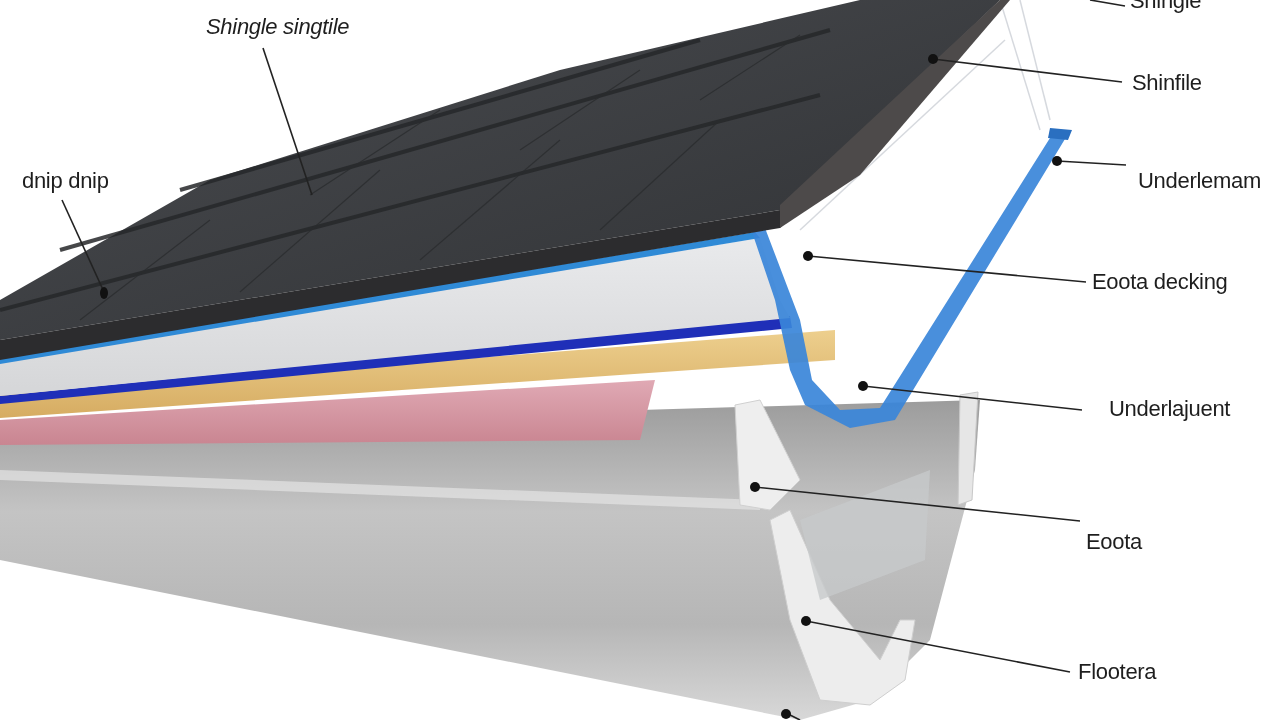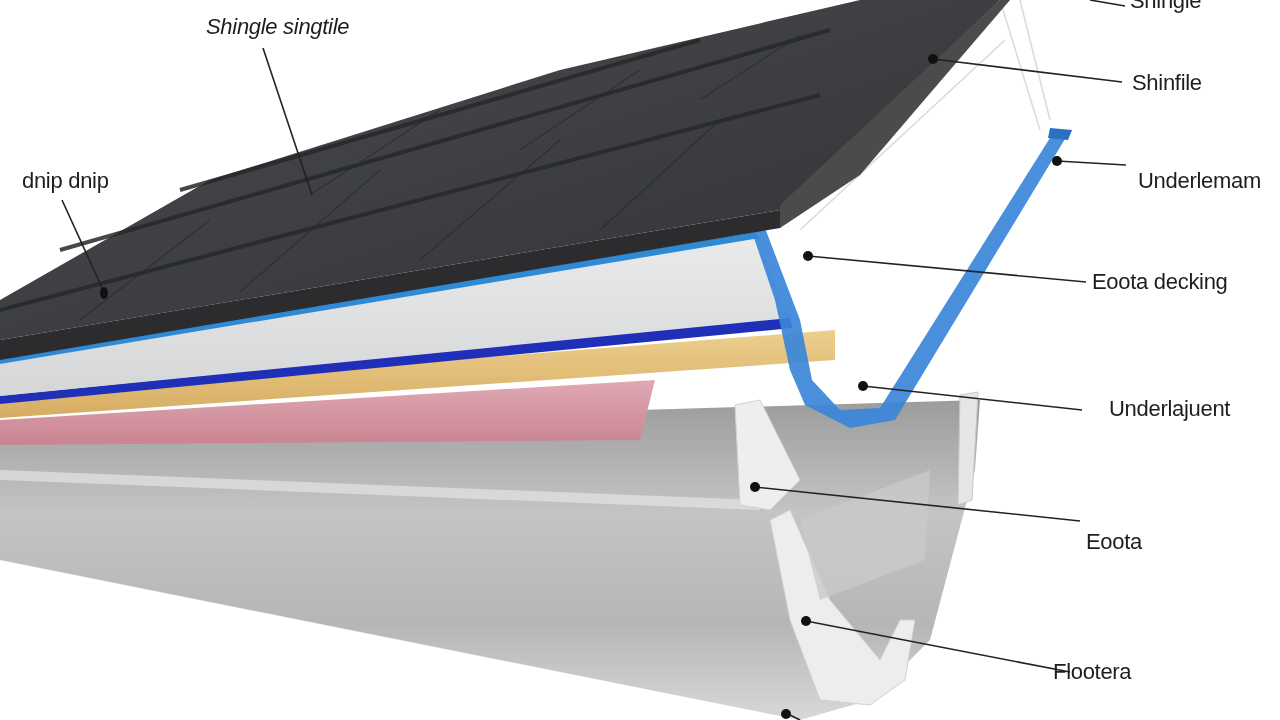--- a/index.html
+++ b/index.html
@@ -113,13 +113,13 @@
 </svg>
 
 <div class="label" style="left:206px; top:14px;font-style:italic;">Shingle singtile</div>
 <div class="label" style="left:22px; top:168px;">dnip dnip</div>
 <div class="label" style="left:1130px; top:-12px;">Shingle</div>
 <div class="label" style="left:1132px; top:70px;text-align:right;">Shinfile</div>
 <div class="label" style="left:1138px; top:151px;margin-top:17px;">Underlemam</div>
 <div class="label" style="left:1092px; top:269px;">Eoota decking</div>
 <div class="label" style="left:1088px; top:396px;margin-left:21px;">Underlajuent</div>
 <div class="label" style="left:1086px; top:508px;margin-top:21px;">Eoota</div>
-<div class="label" style="left:1053px; top:659px;text-align:right;">Flootera</div>
+<div class="label" style="left:1078px; top:659px;text-align:right;">Flootera</div>
 
 </body></html>

